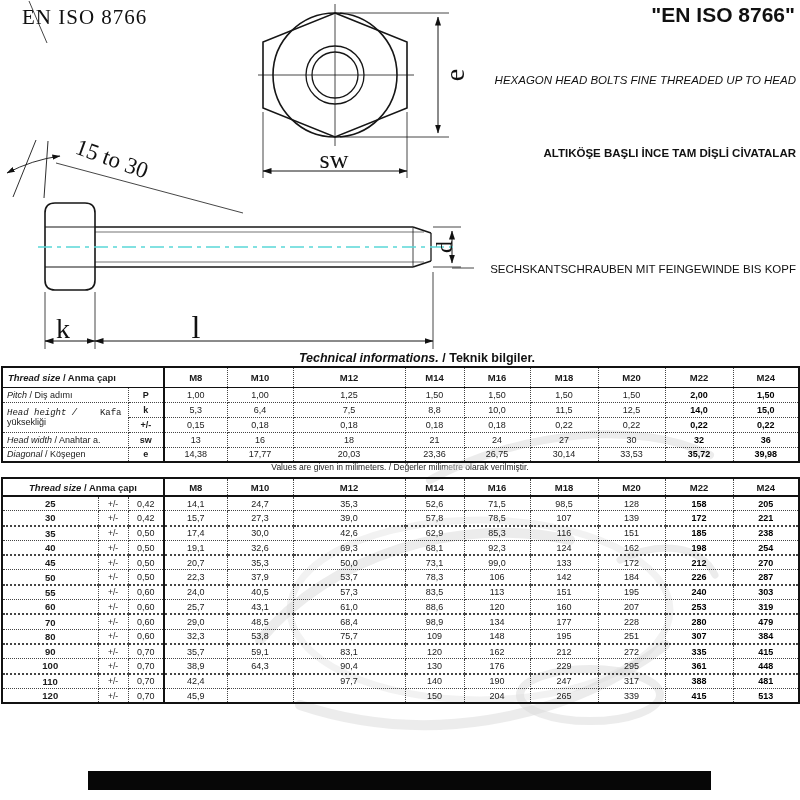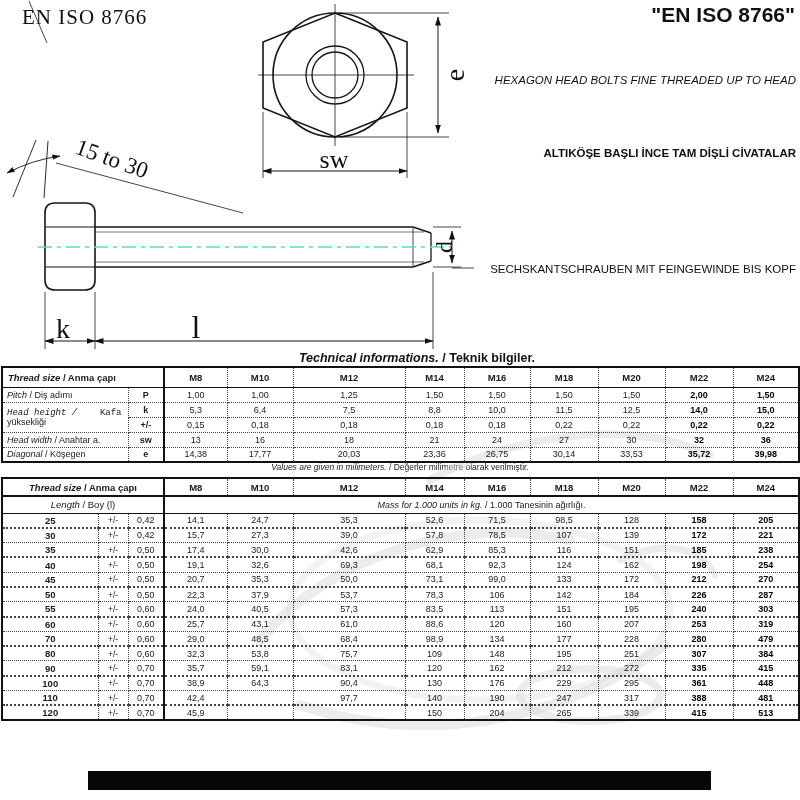--- a/index.html
+++ b/index.html
@@ -12,21 +12,21 @@
   #title-right{position:absolute;right:5px;top:3px;font-size:21px;font-weight:bold;}
   #subtitle-en{position:absolute;right:4px;top:74px;font-size:11.5px;font-style:italic;}
   #subtitle-tr{position:absolute;right:4px;top:147px;font-size:11.5px;font-weight:bold;}
   #subtitle-de{position:absolute;right:4px;top:263px;font-size:11.5px;}
 
   #tech-title{position:absolute;left:0;top:351px;width:100%;text-align:center;
               font-size:12.5px;font-weight:bold;padding-left:17px;}
   #tech-title .it{font-style:italic;}
 
   #units-note{position:absolute;left:0;top:462px;width:100%;text-align:center;font-size:8.5px;color:#222;}
-  #units-note .it{font-style:italic;}
+  #units-note .it{}
 
   
   table.dtable{position:absolute;left:1px;width:797px;border-collapse:collapse;table-layout:fixed;
                border:2px solid #111;z-index:2;background:transparent;}
   #t1{top:366px;}
   #t2{top:477px;}
   .dtable td{border:1px dotted #444;padding:0;text-align:center;vertical-align:middle;
              font-size:9px;color:#1a1a1a;overflow:hidden;white-space:nowrap;}
   .dtable tr.hdr td{border-bottom:1px solid #111;font-weight:bold;font-size:9.5px;}
   td.corner{text-align:left;padding-left:5px;font-size:9.5px;margin-left:28px;}
@@ -275,24 +275,20 @@
           <td class="first-data size-col">M8</td>
           <td class="size-col">M10</td>
           <td class="size-col">M12</td>
           <td class="size-col">M14</td>
           <td class="size-col">M16</td>
           <td class="size-col">M18</td>
           <td class="size-col">M20</td>
           <td class="size-col">M22</td>
           <td class="size-col">M24</td>
         </tr>
-        <tr class="hdr2">
-          <td class="corner" colspan="3"><span class="it">Length</span> / Boy (l)</td>
-          <td class="mass first-data" colspan="9"><span class="it">Mass for 1.000 units in kg.</span> / 1.000 Tanesinin ağırlığı.</td>
-        </tr>
         <tr>
           <td class="len">25</td>
           <td class="pm">+/-</td>
           <td class="tol">0,42</td>
           <td class="first-data">14,1</td>
           <td>24,7</td>
           <td>35,3</td>
           <td>52,6</td>
           <td>71,5</td>
           <td>98,5</td>

